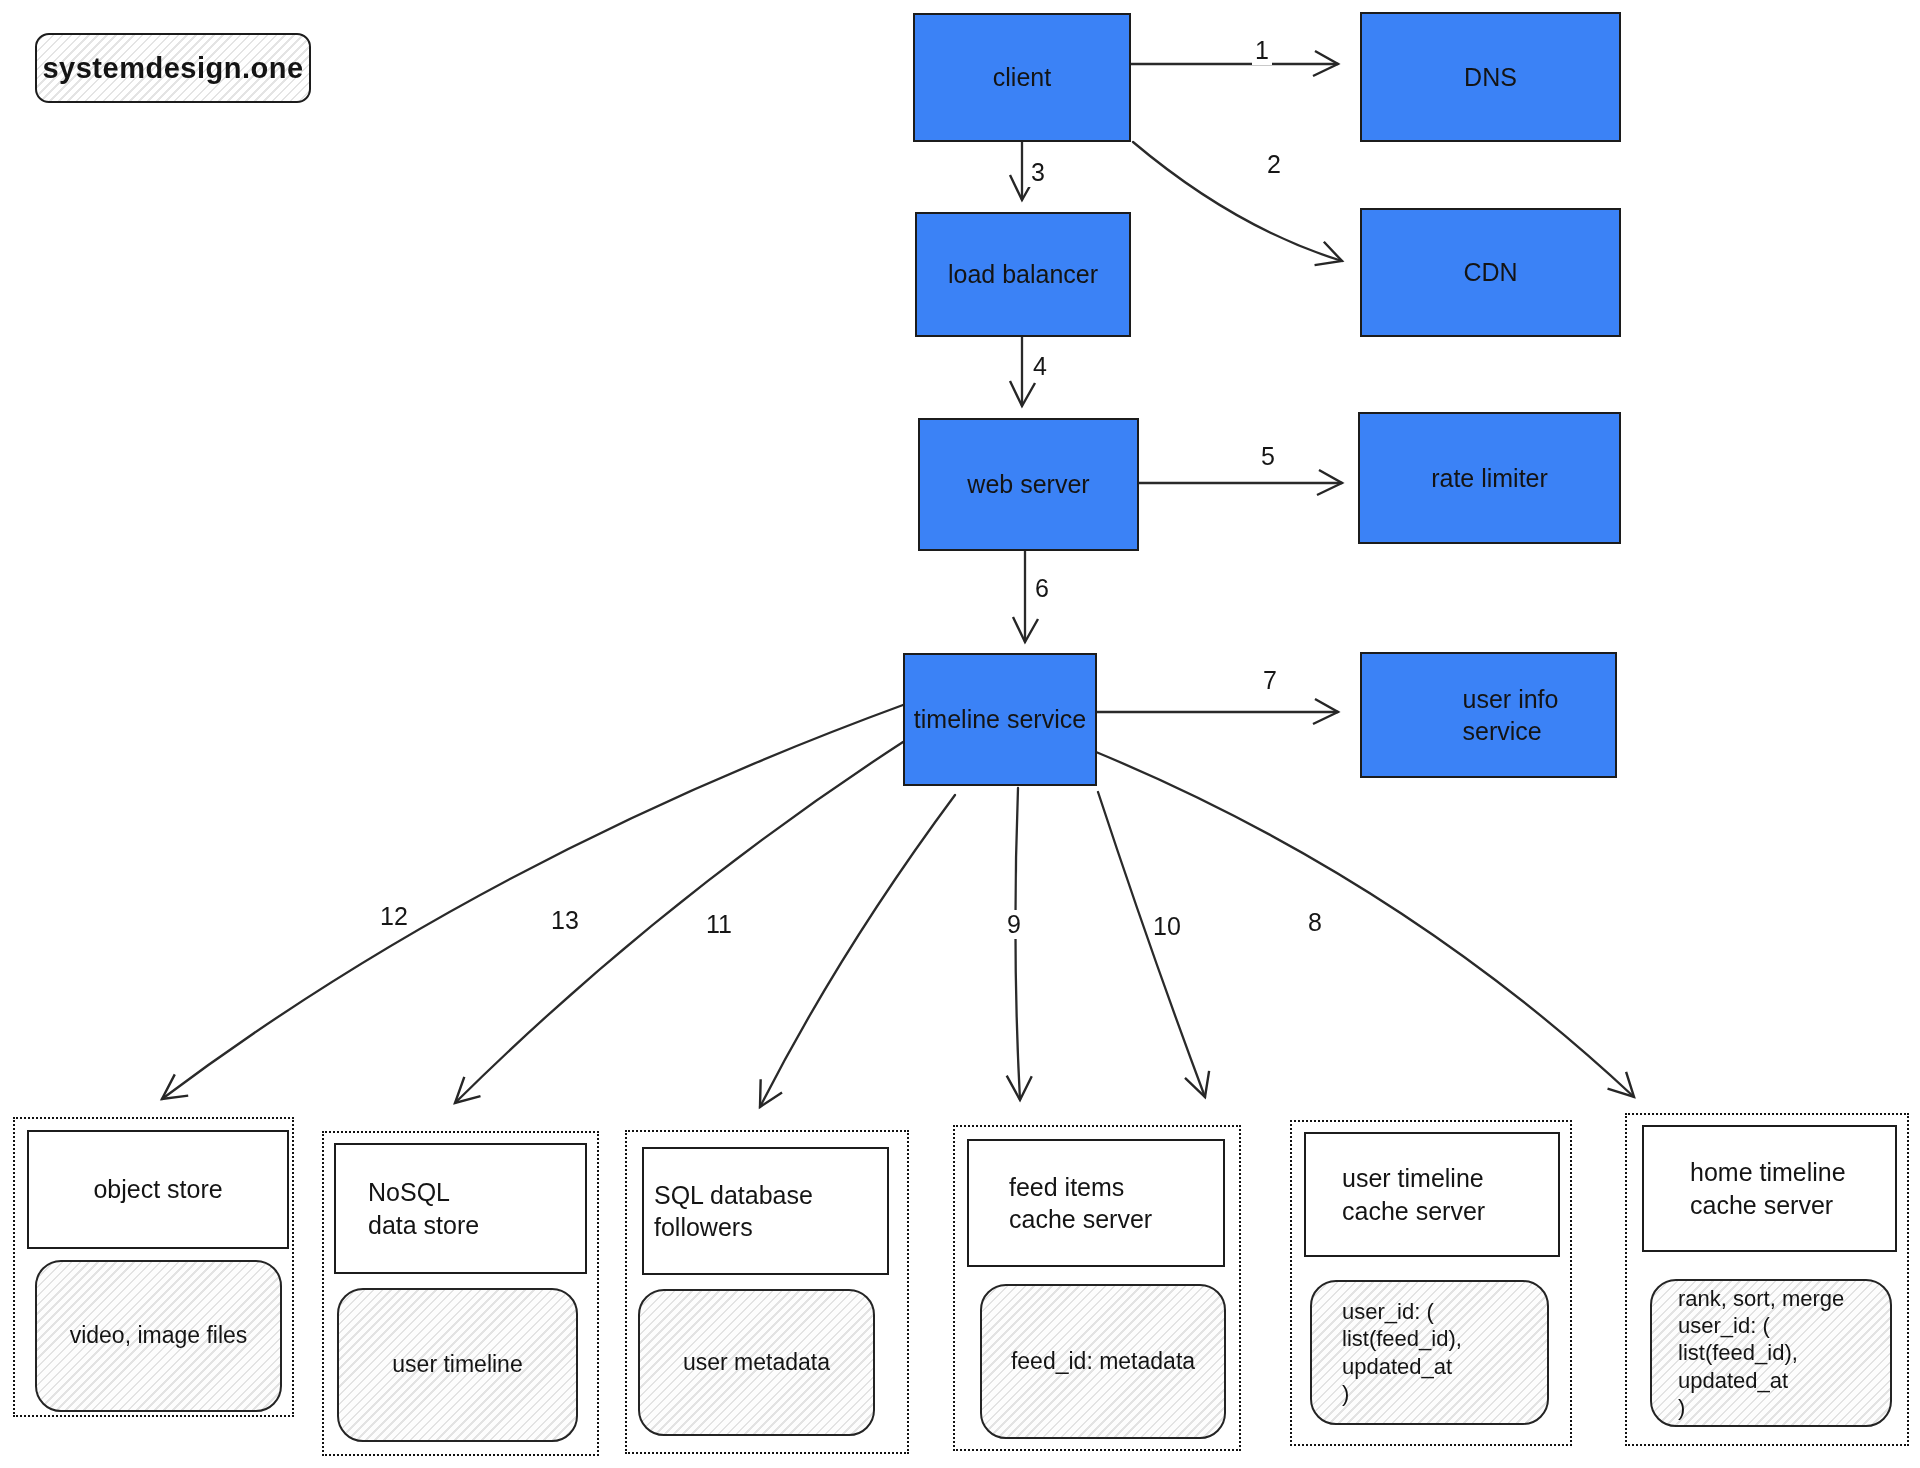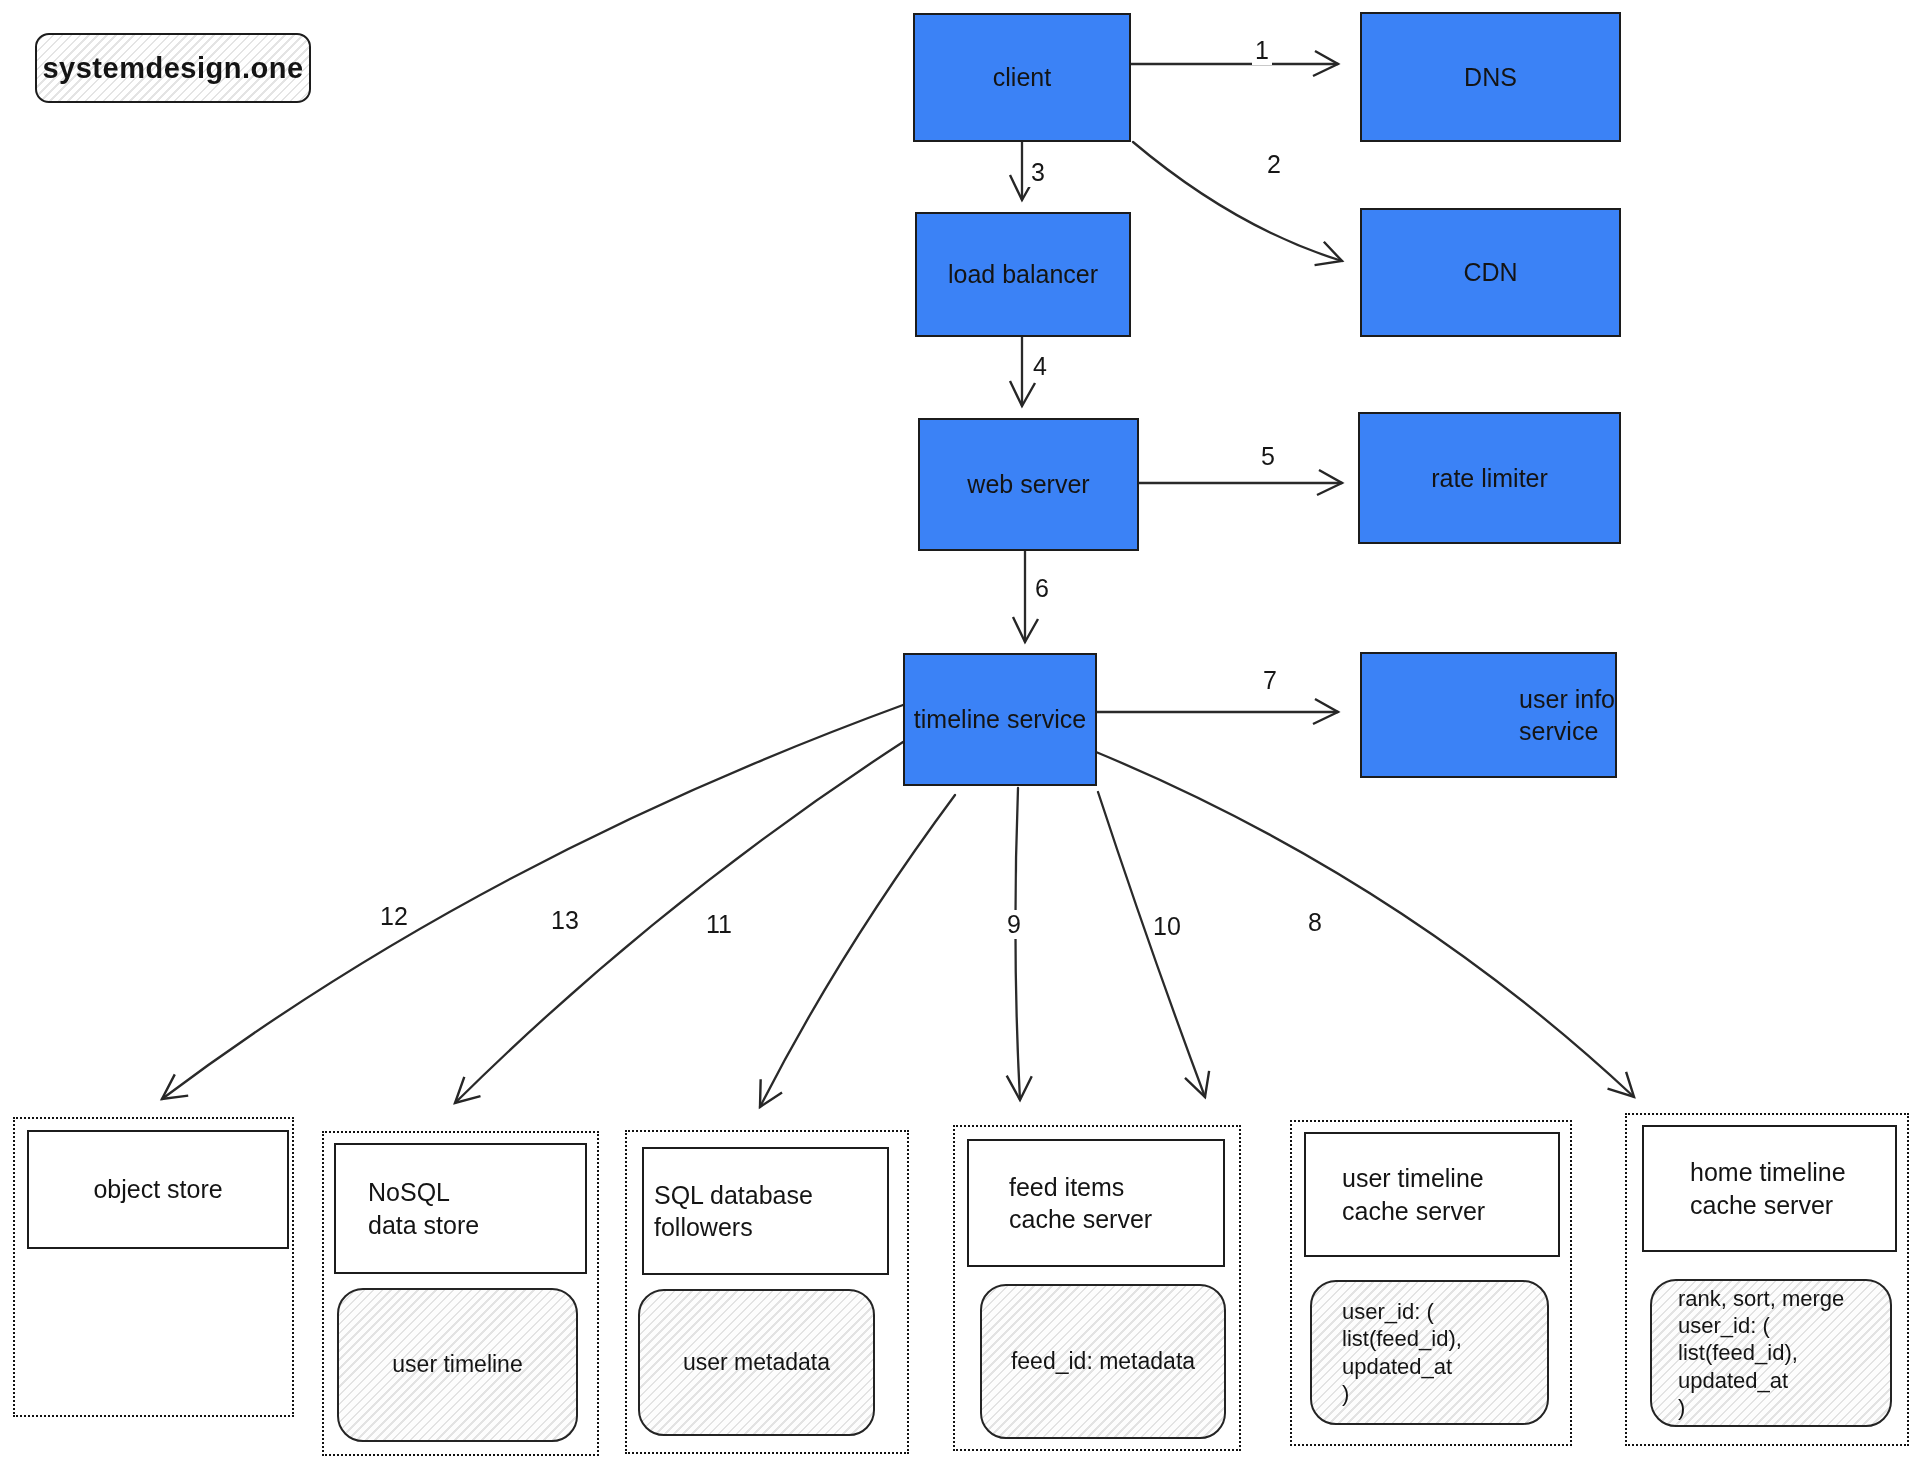--- a/index.html
+++ b/index.html
@@ -18,21 +18,21 @@
     font-size: 29px; font-weight: 700; letter-spacing: 0.5px;
     background: repeating-linear-gradient(135deg, #ffffff 0px, #ffffff 4.5px, #e4e4e4 4.5px, #e4e4e4 6.3px);
   }
 
   .node {
     position: absolute; z-index: 2; background: #3b82f6;
     border: 2.5px solid #1c1c1c;
     display: flex; align-items: center; justify-content: center;
     font-size: 25px; white-space: pre-line; line-height: 1.3;
   }
-  .node.align-left { justify-content: flex-end; text-align: left; }
+  .node.align-left { justify-content: center; text-align: left; }
 
   .store-group { position: absolute; z-index: 2; border: 2.6px dotted #111111; }
   .store-title {
     position: absolute; background: #ffffff; border: 2.5px solid #1c1c1c;
     display: flex; align-items: center; justify-content: center;
     font-size: 25px; white-space: pre-line; line-height: 1.3;
   }
   .store-title.ta-left { justify-content: flex-start; text-align: left; }
   .store-detail {
     position: absolute; border: 2.5px solid #242424; border-radius: 26px;
@@ -103,20 +103,23 @@
   </div>
   <div class="node align-left" style="left:1360px;top:652px;width:257px;height:126px;padding-left:44px;box-sizing:border-box">
     <span>user info
 service</span>
   </div>
 
   <div class="store-group" style="left:13px;top:1117px;width:277px;height:296px">
     <div class="store-title" style="left:12px;top:11px;width:258px;height:115px">
       <span>object store</span>
     </div>
+    <div class="store-detail" style="left:20px;top:141px;width:243px;height:148px">
+      <span>video, image files</span>
+    </div>
   </div>
 
   <div class="store-group" style="left:322px;top:1131px;width:273px;height:321px">
     <div class="store-title ta-left" style="left:10px;top:10px;width:253px;height:131px;padding-left:32px;box-sizing:border-box">
       <span>NoSQL
 data store</span>
     </div>
     <div class="store-detail" style="left:13px;top:155px;width:237px;height:150px">
       <span>user timeline</span>
     </div>

